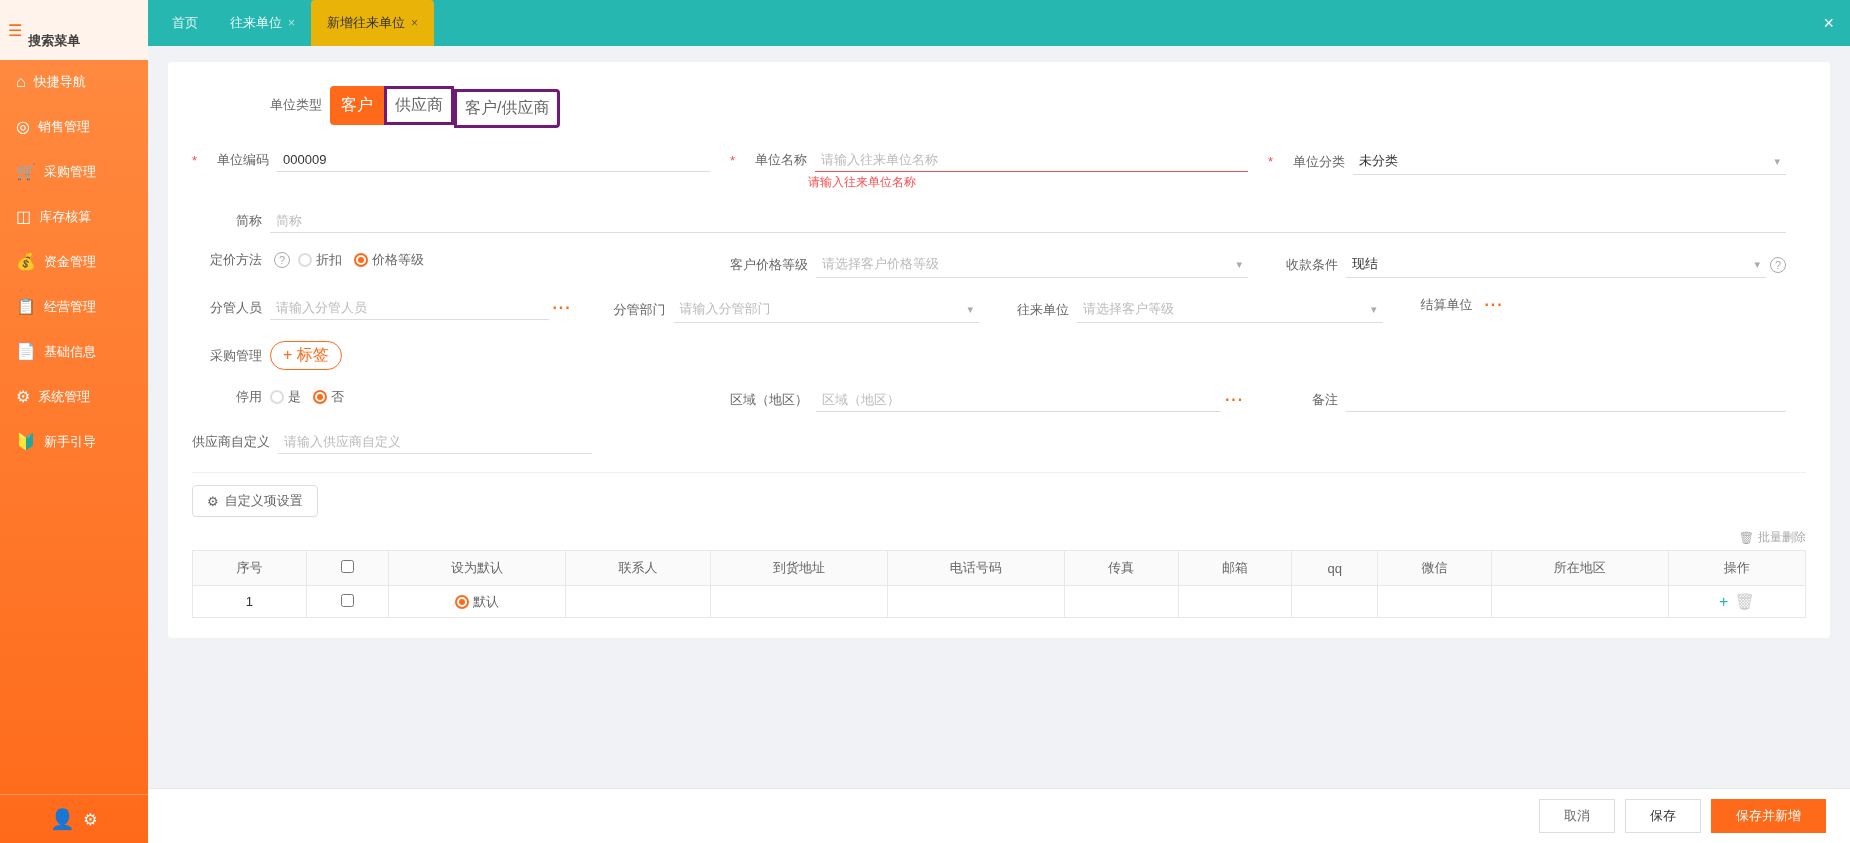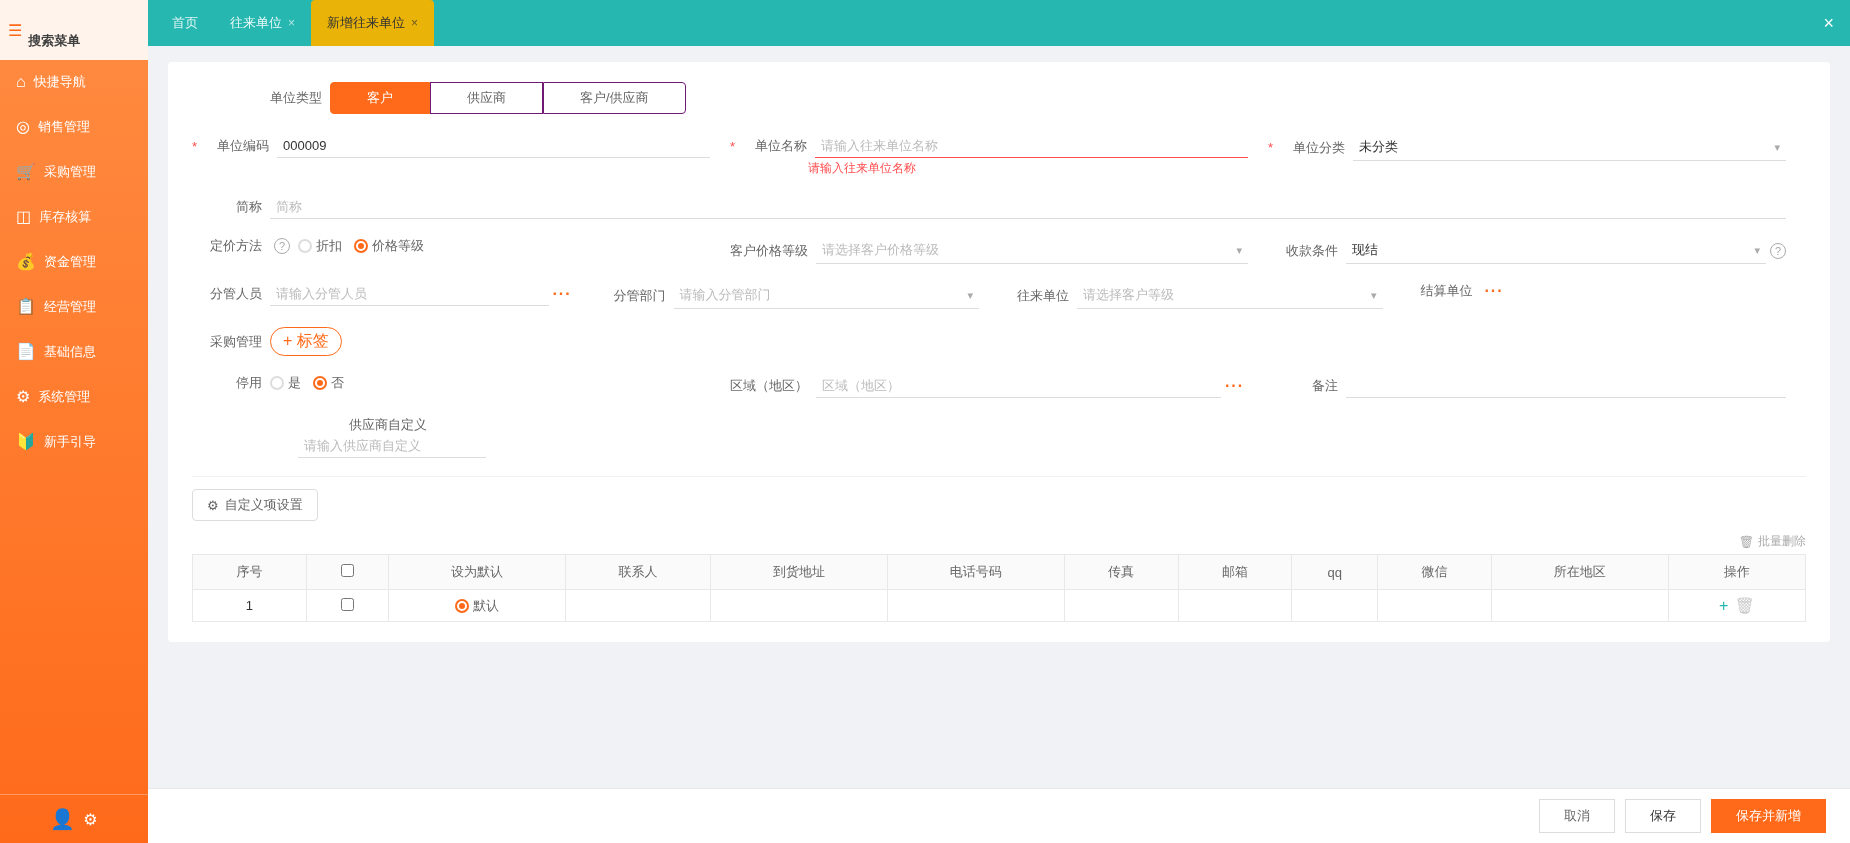--- a/index.html
+++ b/index.html
@@ -128,34 +128,34 @@
     }
 
     
     .unit-type-row {
       display: flex;
       align-items: center;
       margin-bottom: 20px;
       padding-left: 60px;
     }
     .unit-type-btn {
-      padding: 6px 36px;
-      border: 1px solid #701a75;
+      padding: 6px 8px;
+      border: 3px solid #701a75;
       background: #fff;
       cursor: pointer;
-      font-size: 13px;
+      font-size: 16px;
       color: #666;
     }
     .unit-type-btn.active {
       background: #ff6a1a;
       color: #fff;
       border-color: #ff6a1a;
     }
     .unit-type-btn:first-of-type { border-radius: 4px 0 0 4px; }
-    .unit-type-btn:last-of-type { border-radius: 0 4px 4px 0; }
+    .unit-type-btn:last-of-type { border-radius: 0 4px 4px 0; margin-top: 7px; }
 
     
     .form-row {
       display: flex;
       align-items: flex-start;
       margin-bottom: 18px;
       flex-wrap: wrap;
       gap: 8px 0;
     }
     .form-field {
@@ -588,21 +588,21 @@
           <input class="field-input" type="text" placeholder="区域（地区）" style="">
           <span class="more-btn">···</span>
         </div>
         <div class="form-field">
           <span class="field-label">备注</span>
           <input class="field-input" type="text" style="">
         </div>
       </div>
 
       <div class="form-row">
-        <div class="form-field" style="max-width:420px;flex-direction:column;">
+        <div class="form-field" style="max-width:420px;">
           <span class="field-label">供应商自定义</span>
           <input class="field-input" type="text" placeholder="请输入供应商自定义" style="">
         </div>
       </div>
 
       <hr class="form-divider">
 
       <button class="custom-settings-btn">
         <span>⚙</span>
         <span>自定义项设置</span>

